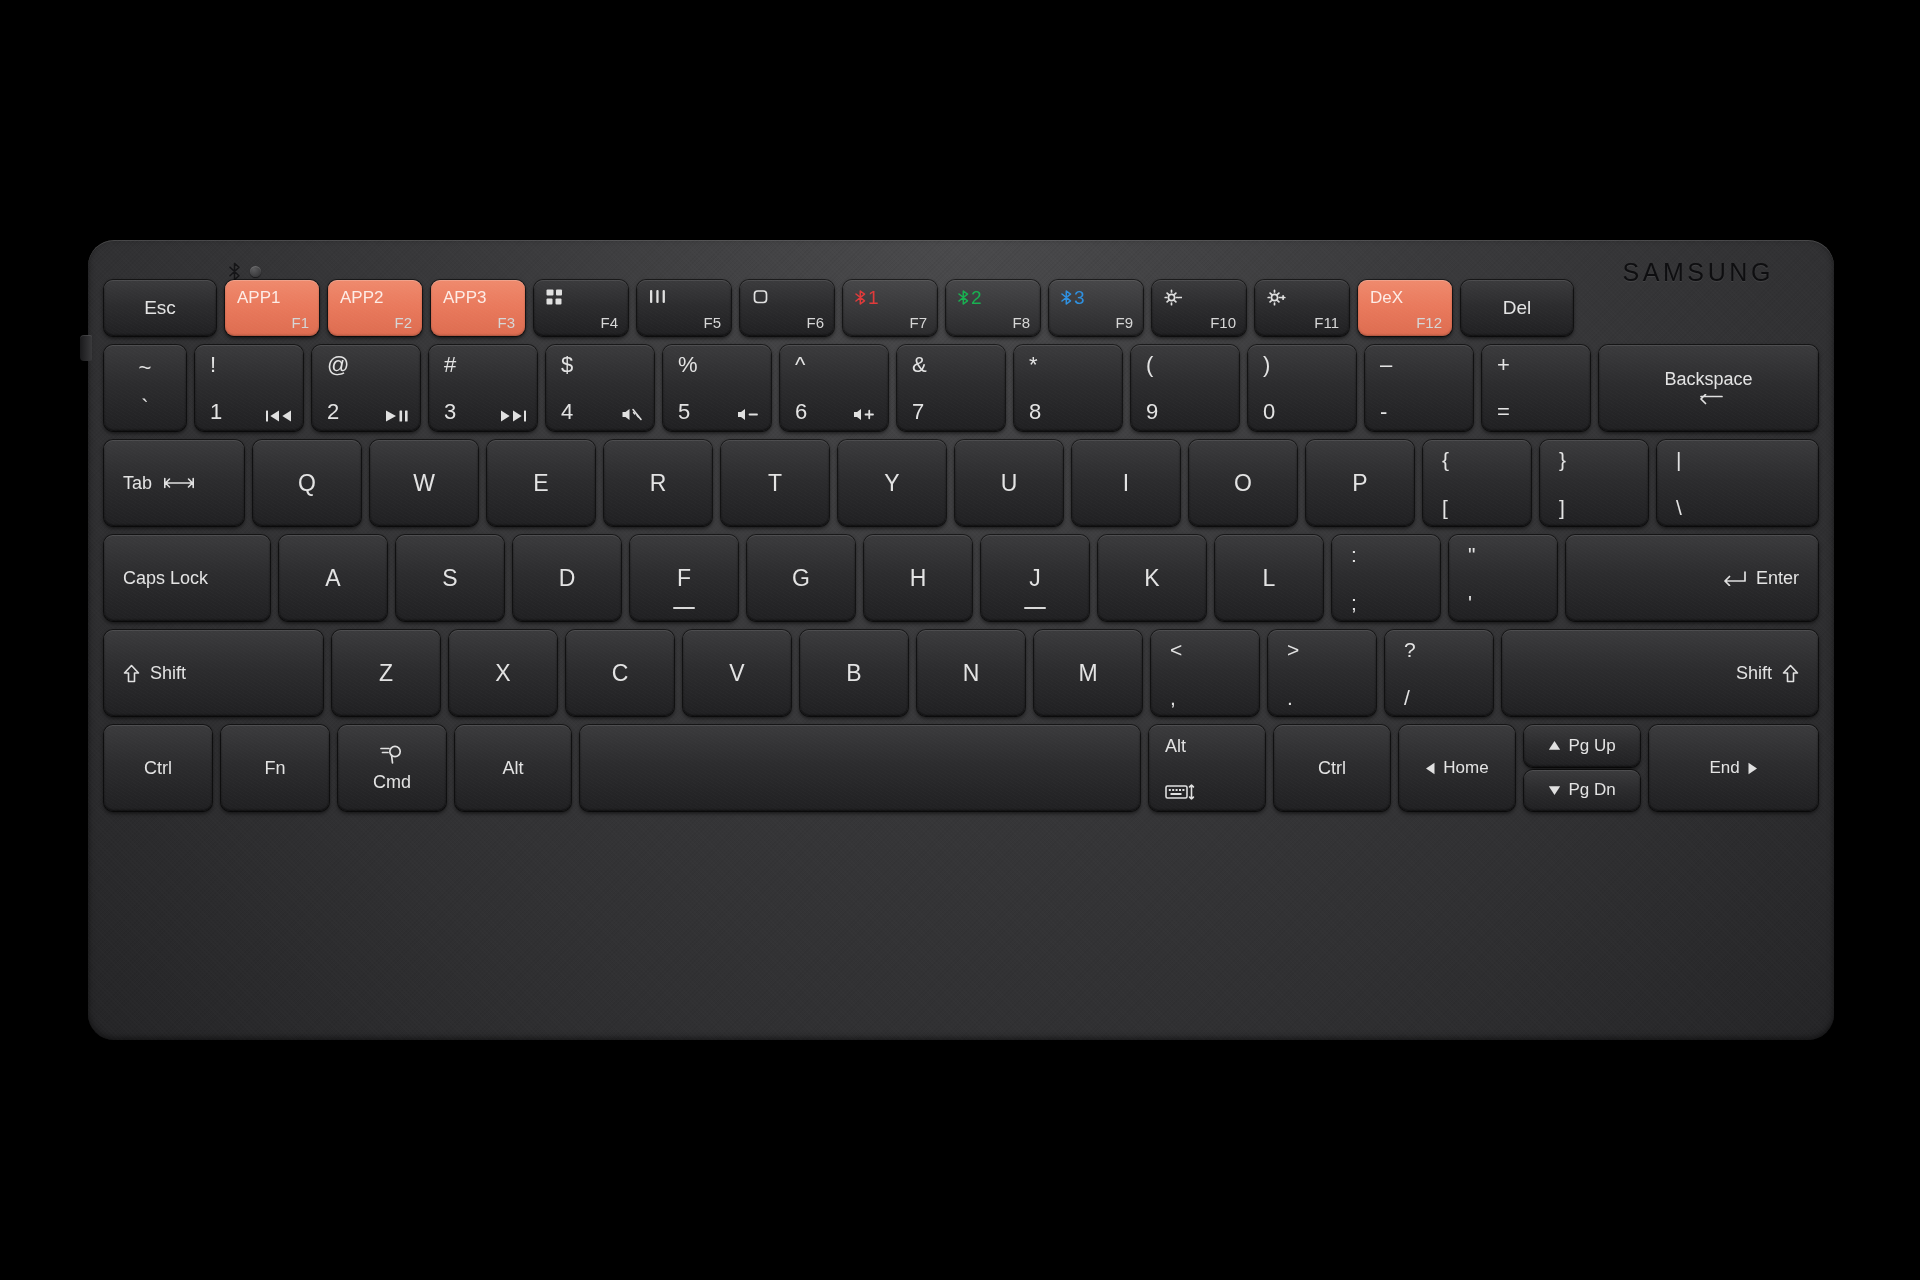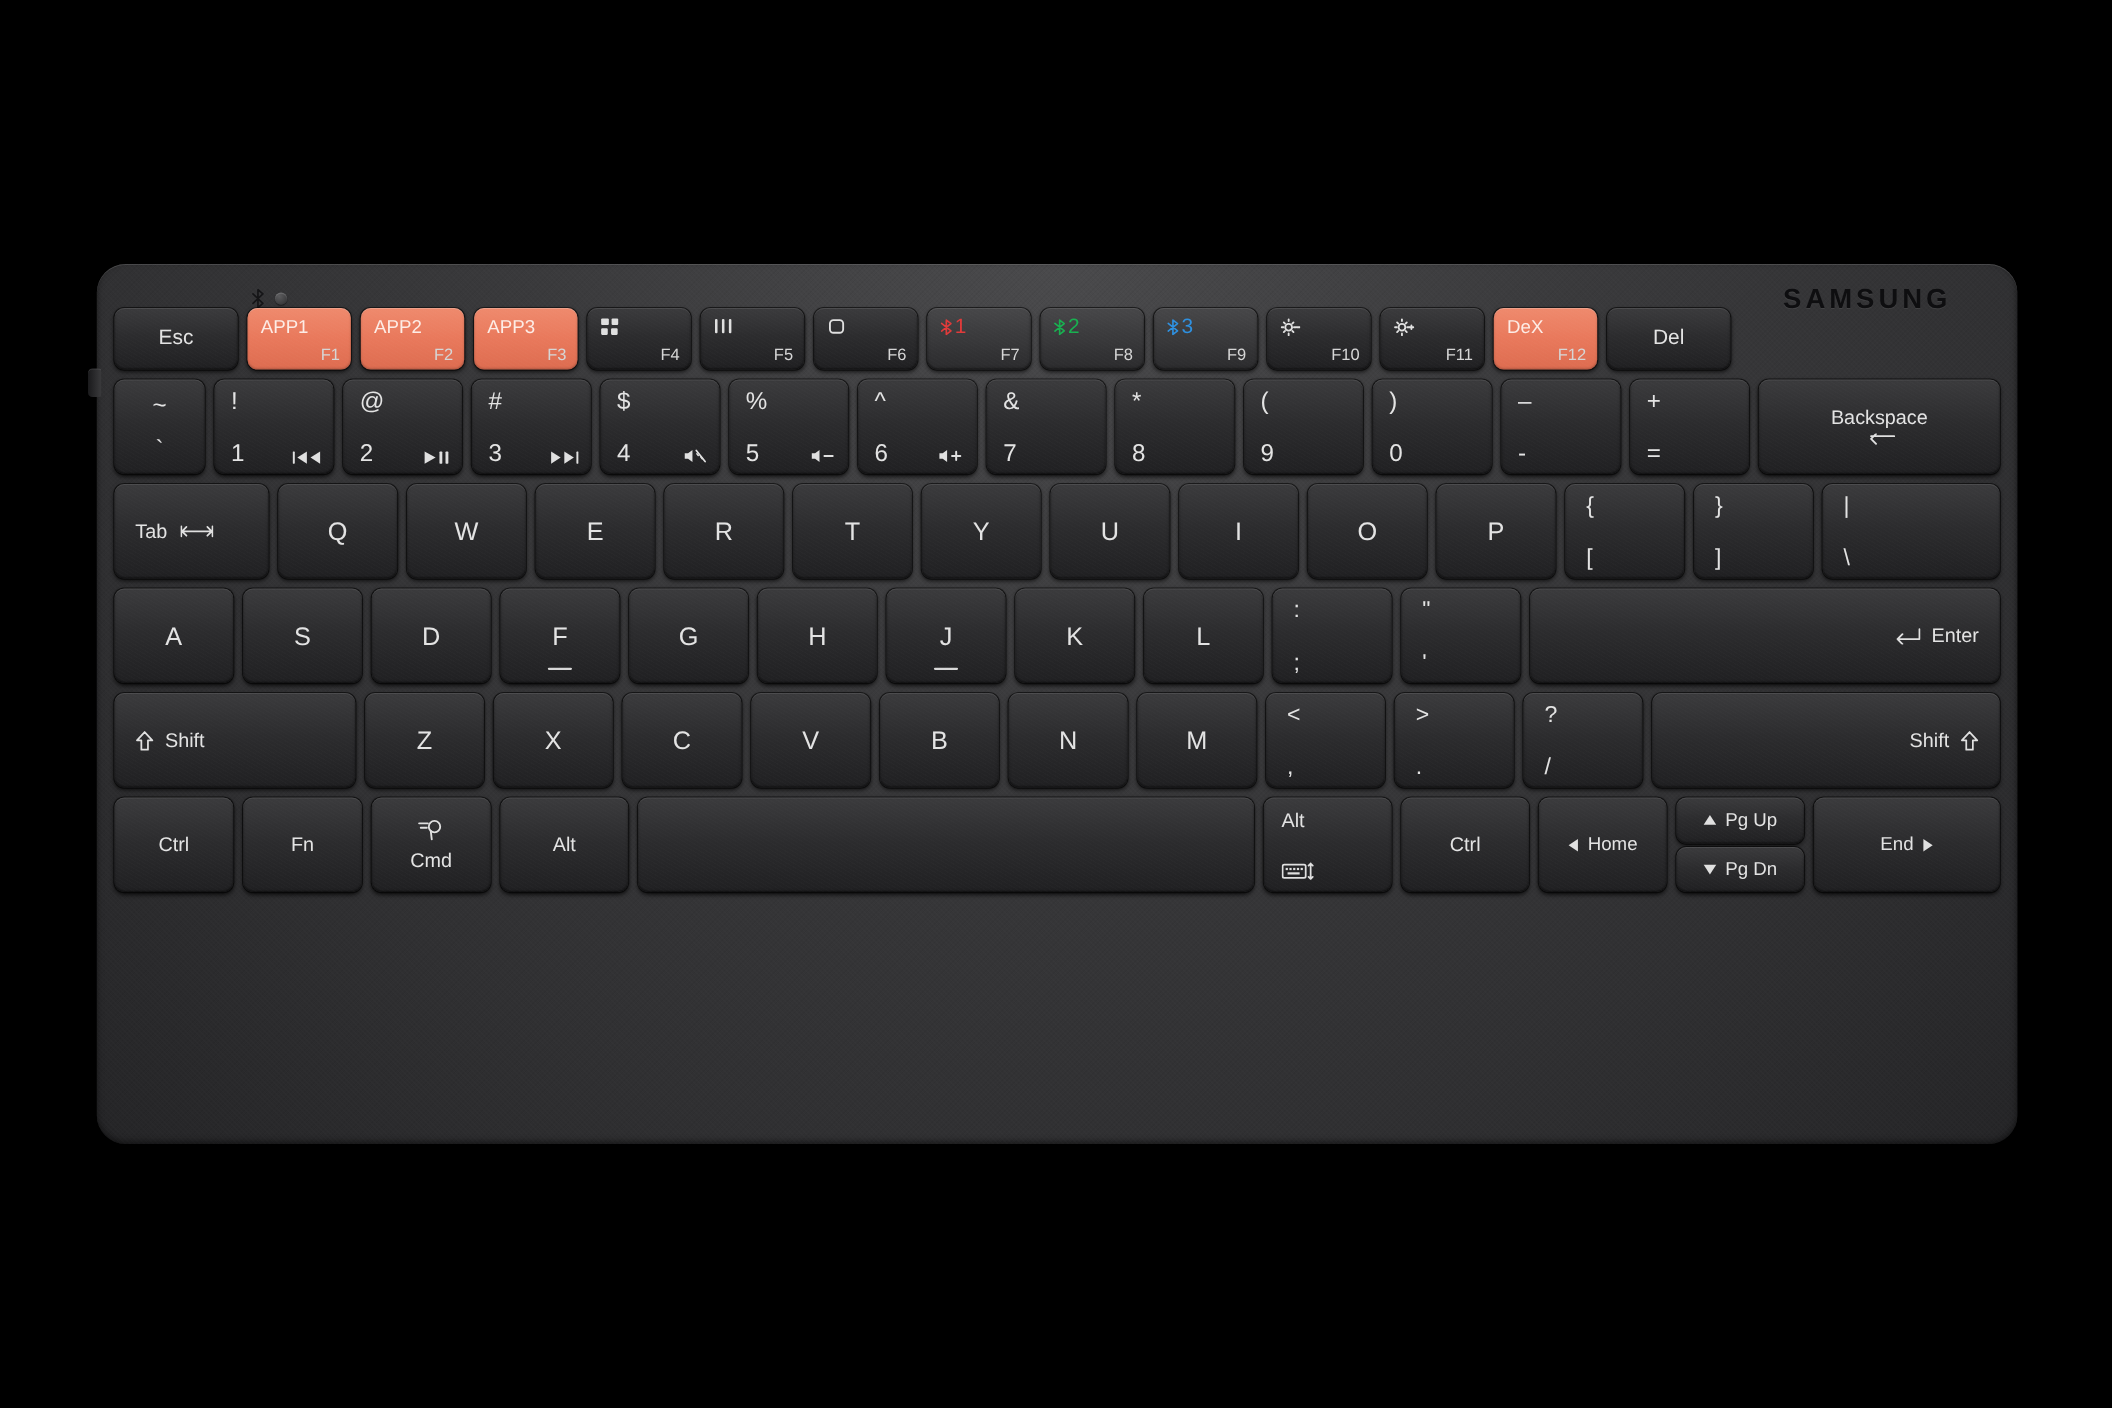--- a/index.html
+++ b/index.html
@@ -60,21 +60,21 @@
     display: flex; align-items: center; gap: 9px;
   }
   #bt-icon { width: 13px; height: 19px; display:block; }
   #bt-led {
     width: 11px; height: 11px; border-radius: 50%;
     background: radial-gradient(circle at 35% 30%, #5c5c5e, #3c3c3e 70%, #2c2c2e);
     box-shadow: inset 0 1px 1px rgba(255,255,255,0.18), 0 1px 1px rgba(0,0,0,0.5);
   }
   #brand {
     position: absolute; right: 60px; top: 18px;
-    font-size: 25px; font-weight: 700;
+    font-size: 25px; font-weight: 400;
     letter-spacing: 3.6px;
     color: #0e0e10;
     text-shadow: 0 1px 0 rgba(255,255,255,0.07);
   }
 
   
   #keys {
     position: absolute;
     left: 16px; top: 40px;
     width: 1714px;
@@ -487,20 +487,21 @@
           <span class="d-bot">]</span>
         </div>
         <div class="key dkey" style="flex:1 1 auto;height:86px">
           <span class="d-top">|</span>
           <span class="d-bot">\</span>
         </div>
       </div>
 
       <div class="krow">
 
+        <div class="key mod mod-left" style="width:166px;height:86px">Caps Lock</div>
 
         <div class="key letter" style="width:108px;height:86px">A</div>
         <div class="key letter" style="width:108px;height:86px">S</div>
         <div class="key letter" style="width:108px;height:86px">D</div>
         <div class="key letter" style="width:108px;height:86px">
           <span>F</span>
             <span class="homebar"></span>
         </div>
         <div class="key letter" style="width:108px;height:86px">G</div>
         <div class="key letter" style="width:108px;height:86px">H</div>

